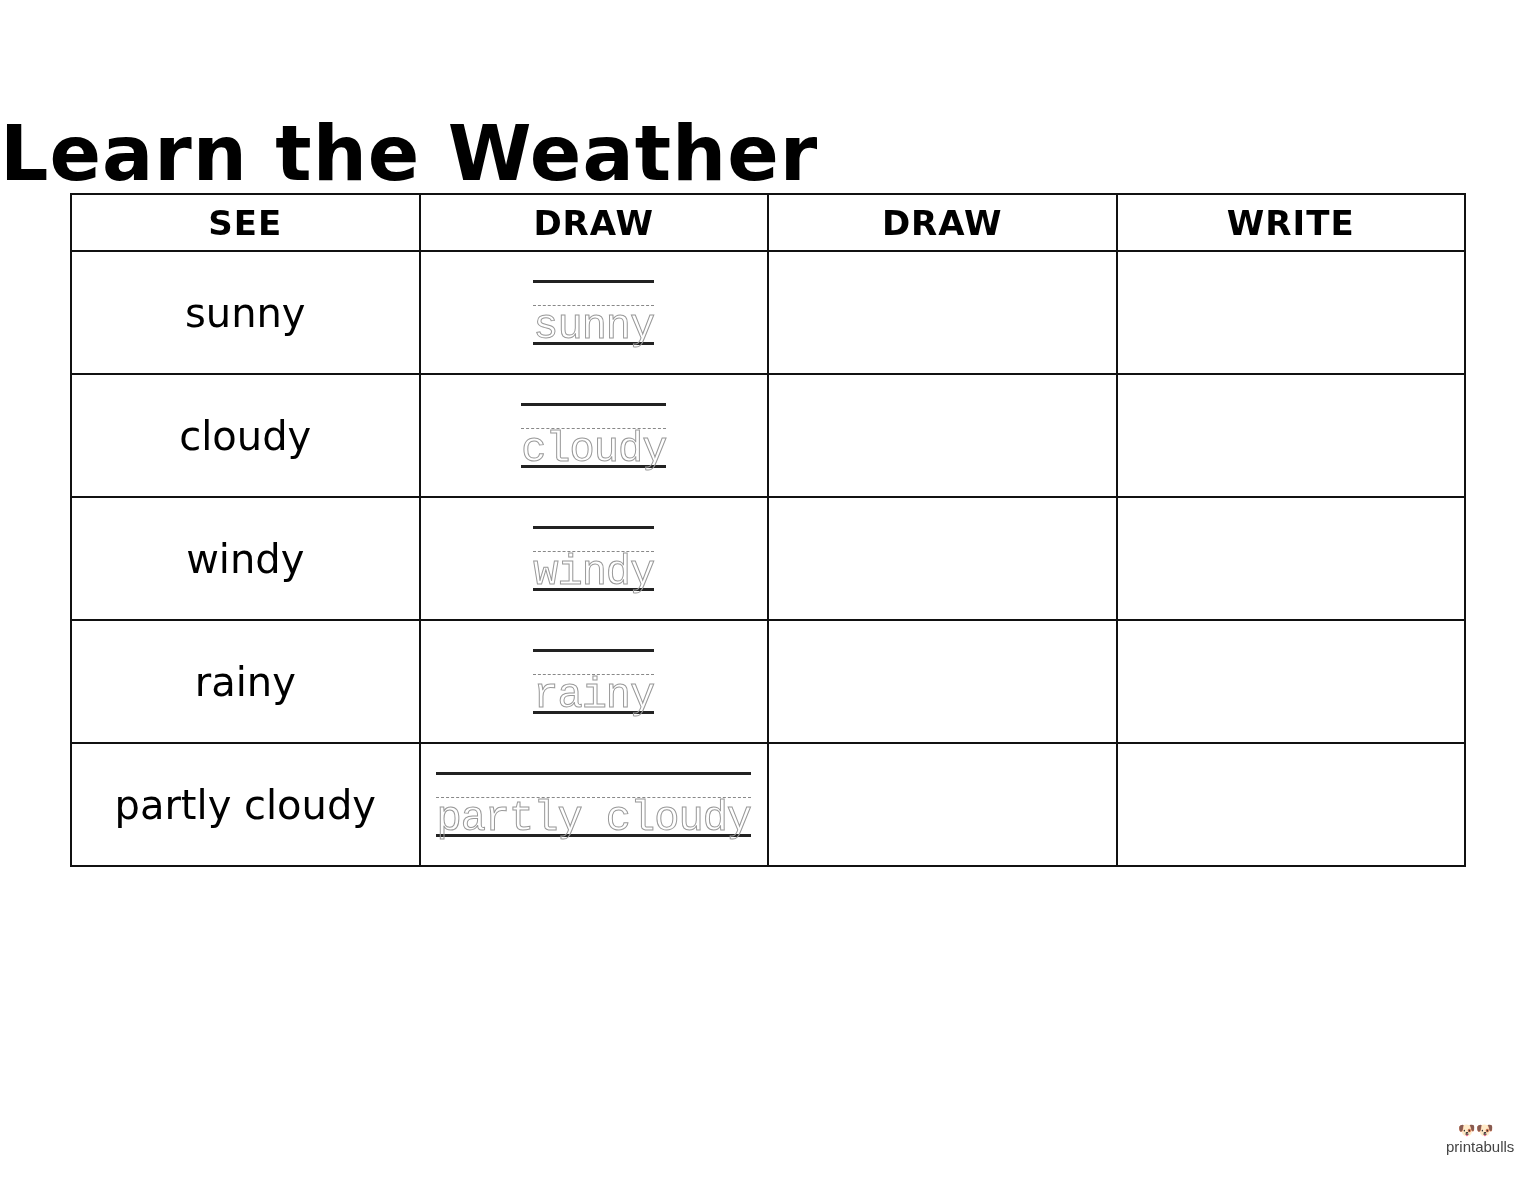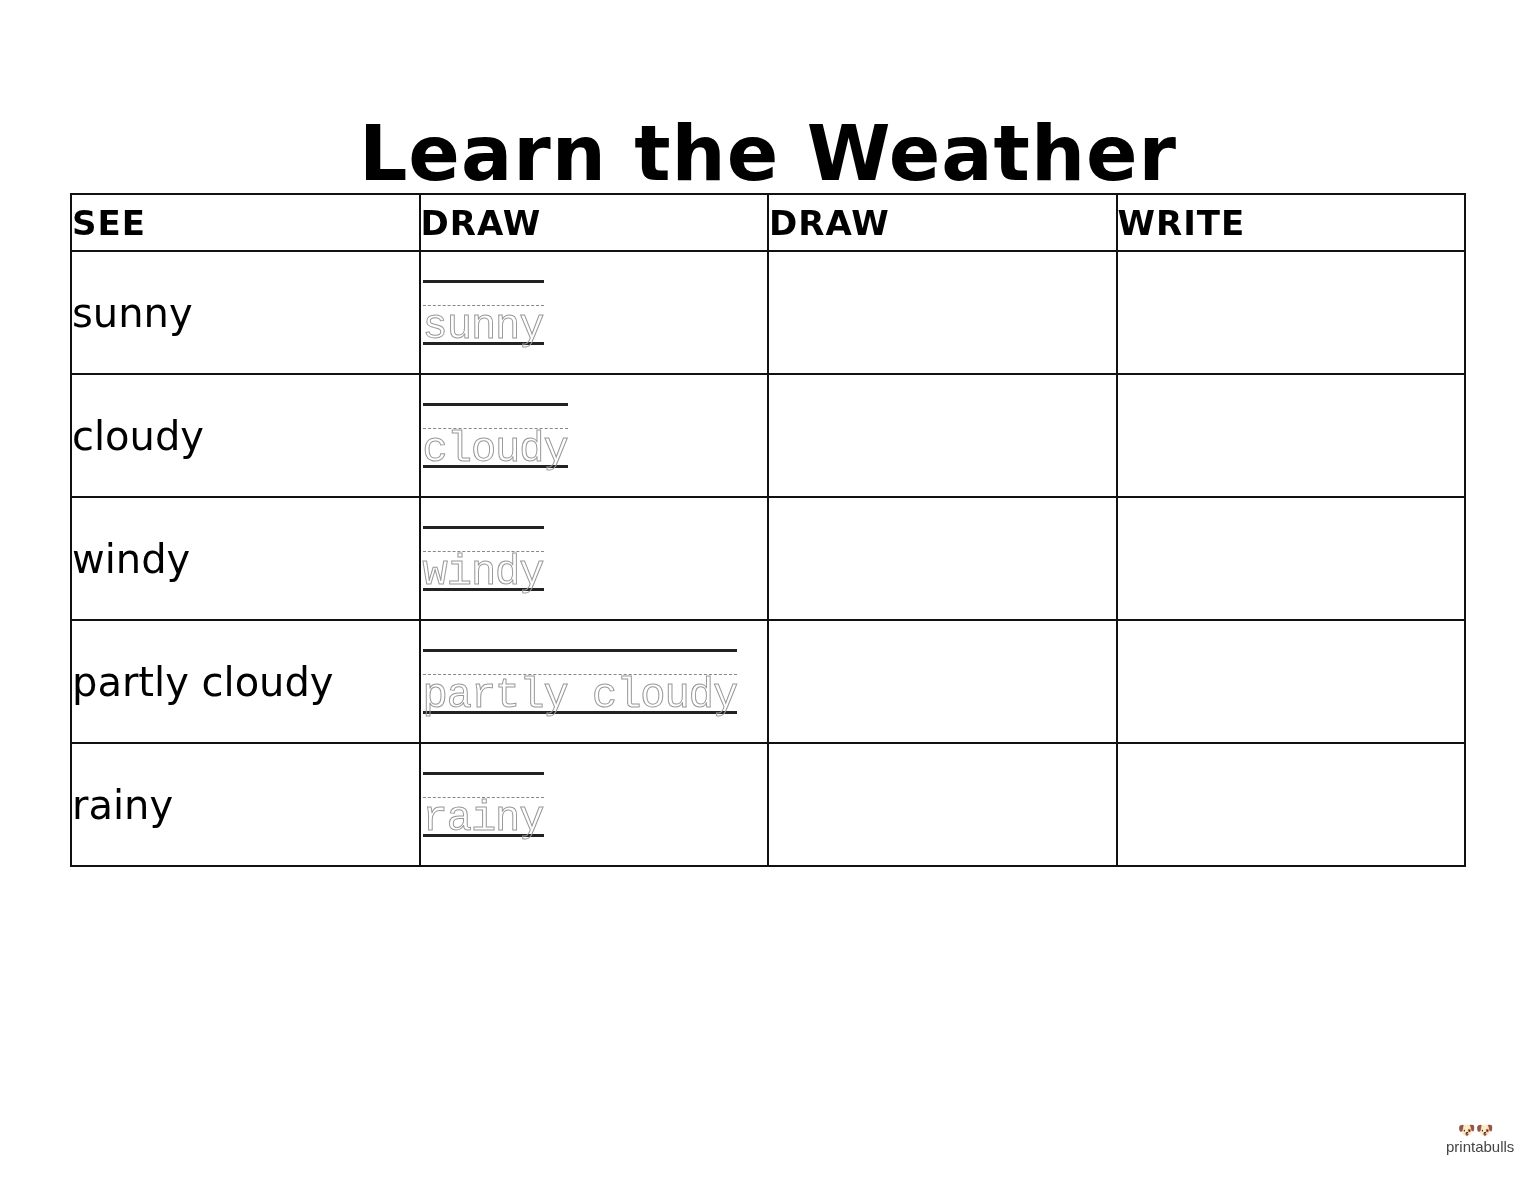--- a/index.html
+++ b/index.html
@@ -1,19 +1,19 @@
 <!DOCTYPE html>
 <html><head>
 <meta charset="utf-8">
 <style>
   html, body { margin: 0; padding: 0; background: #ffffff; }
   body { width: 1536px; height: 1187px; position: relative; overflow: hidden; font-family: "DejaVu Sans", sans-serif; color: #000; }
-  .title { position: absolute; top: 58px; left: 0; width: 1536px; text-align: center; font-size: 76px; font-weight: bold; letter-spacing: 1px; font-family: "DejaVu Sans", sans-serif; }
+  .title { position: absolute; top: 58px; left: 0; width: 1536px; text-align: left; font-size: 76px; font-weight: bold; letter-spacing: 1px; font-family: "DejaVu Sans", sans-serif; }
   table.ws { position: absolute; left: 70px; top: 193px; width: 1396px; border-collapse: collapse; table-layout: fixed; }
-  table.ws th, table.ws td { border: 2px solid #111; padding: 0; text-align: left; vertical-align: middle; }
+  table.ws th, table.ws td { border: 2px solid #111; padding: 0; text-align: center; vertical-align: middle; }
   table.ws th { height: 55px; font-size: 34px; font-weight: bold; letter-spacing: 1px; }
   table.ws td { height: 121px; margin-left: 47px; }
   .see { font-size: 40px; font-family: "DejaVu Sans", sans-serif; }
   .trace-wrap { display: inline-block; position: relative; padding: 0 2px; }
   .trace-top { border-top: 3px solid #222; height: 22px; }
   .trace-word { position: relative; font-family: "Liberation Mono", monospace; font-size: 42px; line-height: 42px; color: transparent; -webkit-text-stroke: 1px #999; border-top: 1.5px dashed #888; border-bottom: 3px solid #222; height: 36px; overflow: visible; white-space: nowrap; letter-spacing: -1px; }
   .logo { position: absolute; left: 1446px; top: 1122px; width: 60px; text-align: center; }
   .logo .dogs { font-size: 14px; line-height: 16px; }
   .logo .brand { font-size: 15px; color: #444; font-family: "Liberation Sans", sans-serif; }
 </style>
@@ -44,28 +44,28 @@
       <td></td>
       <td></td>
     </tr>
     <tr>
       <td class="see">windy</td>
       <td><div class="trace-wrap"><div class="trace-top"></div><div class="trace-word">windy</div></div></td>
       <td></td>
       <td></td>
     </tr>
     <tr>
-      <td class="see">partly cloudy</td>
-      <td><div class="trace-wrap"><div class="trace-top"></div><div class="trace-word">partly cloudy</div></div></td>
+      <td class="see">rainy</td>
+      <td><div class="trace-wrap"><div class="trace-top"></div><div class="trace-word">rainy</div></div></td>
       <td></td>
       <td></td>
     </tr>
     <tr>
-      <td class="see">rainy</td>
-      <td><div class="trace-wrap"><div class="trace-top"></div><div class="trace-word">rainy</div></div></td>
+      <td class="see">partly cloudy</td>
+      <td><div class="trace-wrap"><div class="trace-top"></div><div class="trace-word">partly cloudy</div></div></td>
       <td></td>
       <td></td>
     </tr>
   </tbody>
 </table>
 
 <div class="logo">
   <div class="dogs">🐶🐶</div>
   <div class="brand">printabulls</div>
 </div>

